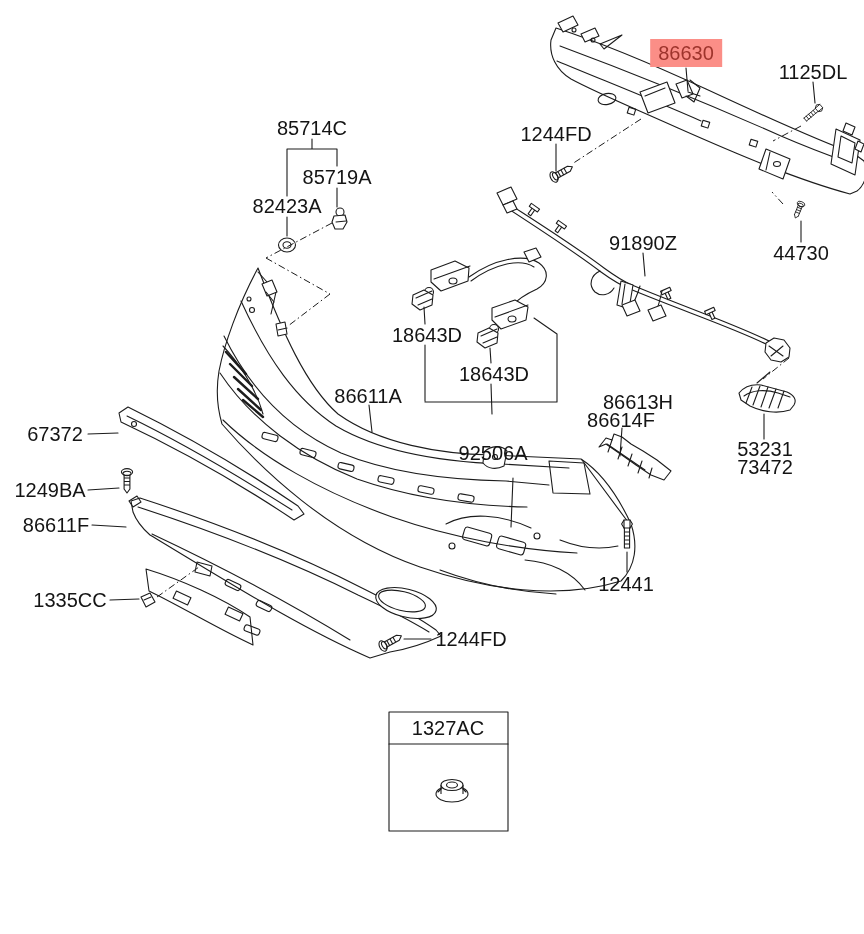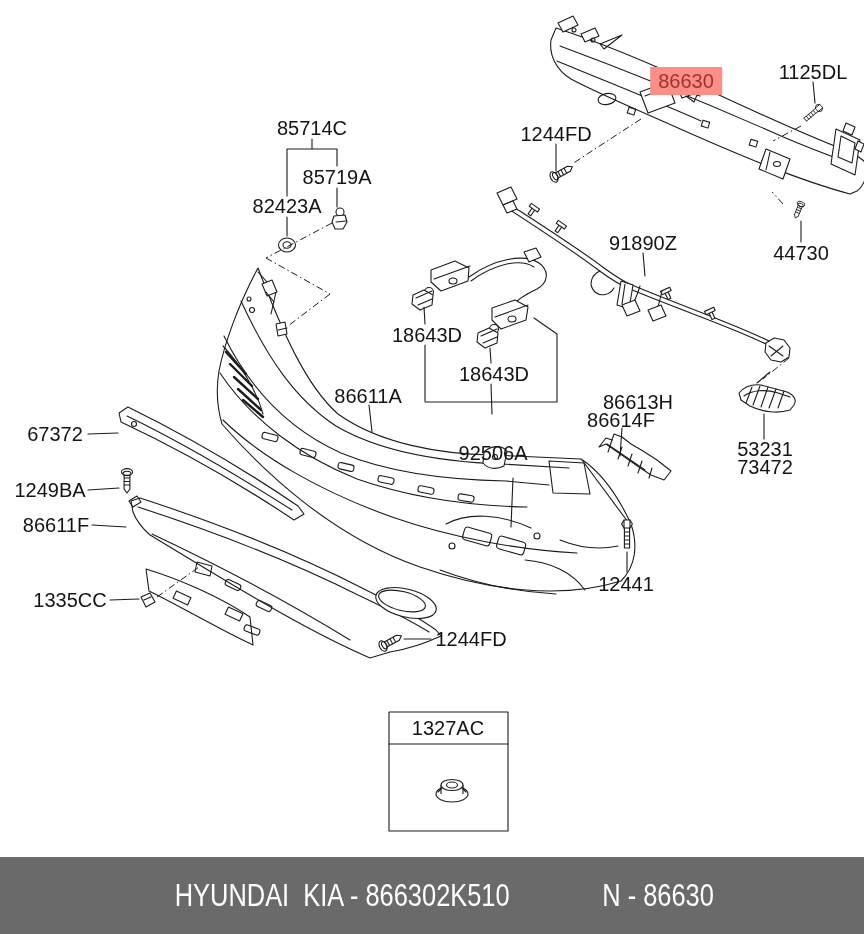--- a/index.html
+++ b/index.html
@@ -15,21 +15,21 @@
   #stage{position:relative;width:864px;height:934px;background:var(--page-bg);overflow:hidden;
          font-family:"Liberation Sans","DejaVu Sans",sans-serif;}
   #art{position:absolute;left:0;top:0;}
   .ln{fill:none;stroke:var(--line);stroke-width:1.1;stroke-linejoin:round;stroke-linecap:round;}
   .fw{fill:#ffffff;stroke:var(--line);stroke-width:1.1;stroke-linejoin:round;}
   .dd{fill:none;stroke:var(--line);stroke-width:1;stroke-dasharray:7 3 1.5 3;}
   .thick{stroke-width:2.4;}
   .part-label{position:absolute;transform:translate(-50%,-50%);font-size:20px;line-height:1;
               color:var(--label-text);white-space:nowrap;letter-spacing:0px;}
   .part-label.highlight{background:var(--highlight-bg);color:var(--highlight-text);
-              padding:4px 8px;margin-top:28px;}
+              padding:4px 8px;}
   #footer-bar{position:absolute;left:0;bottom:0;width:864px;height:77px;background:var(--footer-bg);
               display:flex;align-items:center;justify-content:center;gap:44px;}
   #footer-bar span{color:var(--footer-text);font-size:31px;transform:scaleX(0.82);white-space:pre;}
 </style>
 </head>
 <body>
 
 <div id="stage">
 
 <svg id="art" width="864" height="934" viewBox="0 0 864 934">
@@ -256,18 +256,14 @@
 <div class="part-label" style="left:765px;top:449px">53231</div>
 <div class="part-label" style="left:765px;top:467px">73472</div>
 <div class="part-label" style="left:55px;top:434px">67372</div>
 <div class="part-label" style="left:50px;top:490px">1249BA</div>
 <div class="part-label" style="left:56px;top:525px">86611F</div>
 <div class="part-label" style="left:70px;top:600px">1335CC</div>
 <div class="part-label" style="left:626px;top:584px">12441</div>
 <div class="part-label" style="left:471px;top:639px">1244FD</div>
 <div class="part-label" style="left:448px;top:728px">1327AC</div>
 
-<div id="footer-bar">
-  <span>HYUNDAI  KIA - 866302K510</span>
-  <span>N - 86630</span>
+
 </div>
 
-</div>
-
 </body></html>

